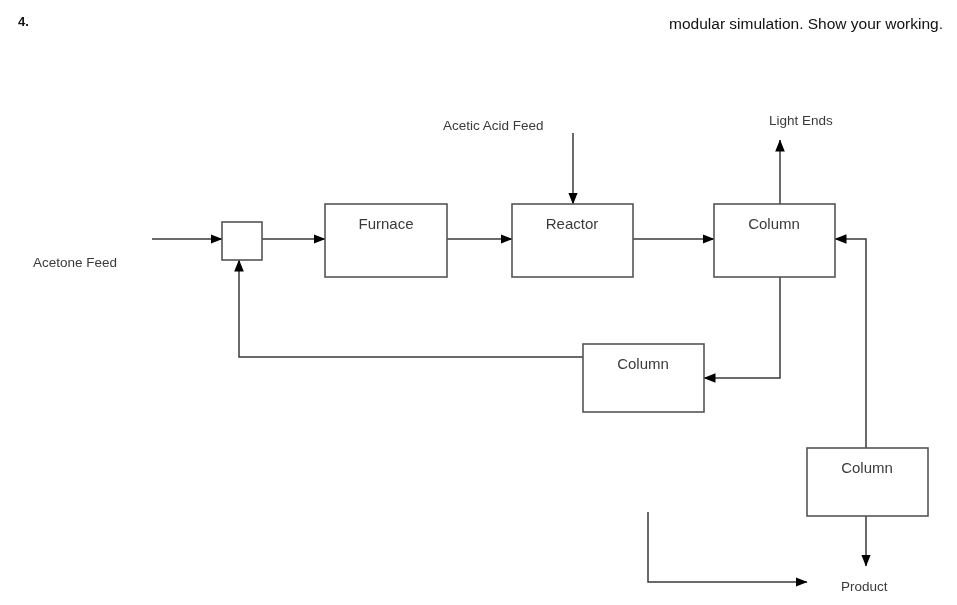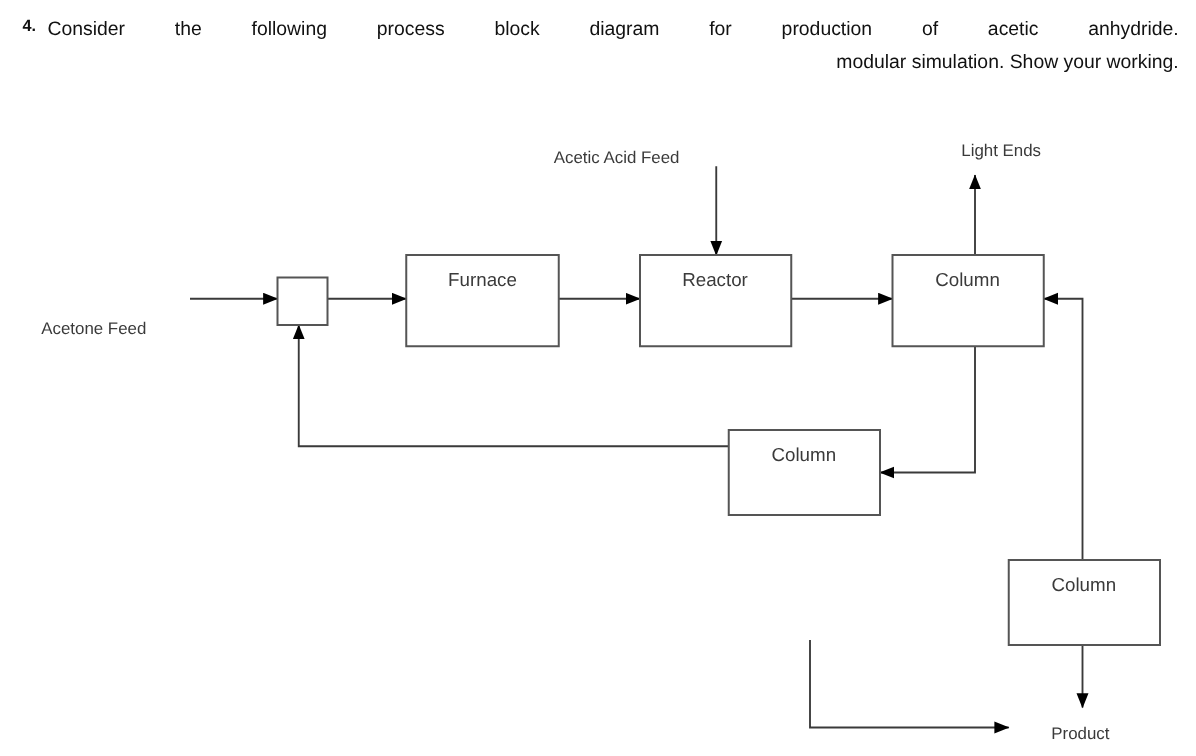--- a/index.html
+++ b/index.html
@@ -40,21 +40,20 @@
   .box{fill:#ffffff;stroke:#555555;stroke-width:1.6;}
   .line{stroke:#3a3a3a;stroke-width:1.5;fill:none;}
   .arrowhead{fill:#000000;}
 </style>
 </head>
 <body>
 
 <div id="question">
   <span class="qnum">4.</span>
   <span class="qbody">
-    <span id="qline1">Consider the following process block diagram for production of acetic anhydride.</span>
     <span id="qline3">modular simulation. Show your working.</span>
   </span>
 </div>
 
 <div id="diagram">
 <svg width="957" height="505" viewBox="0 0 957 505" xmlns="http://www.w3.org/2000/svg">
 
   <defs>
     <marker id="ah" markerWidth="13" markerHeight="13" refX="11.5" refY="5" orient="auto" markerUnits="userSpaceOnUse">
       <path d="M0,0.2 L12,5 L0,9.8 z" class="arrowhead"></path>

